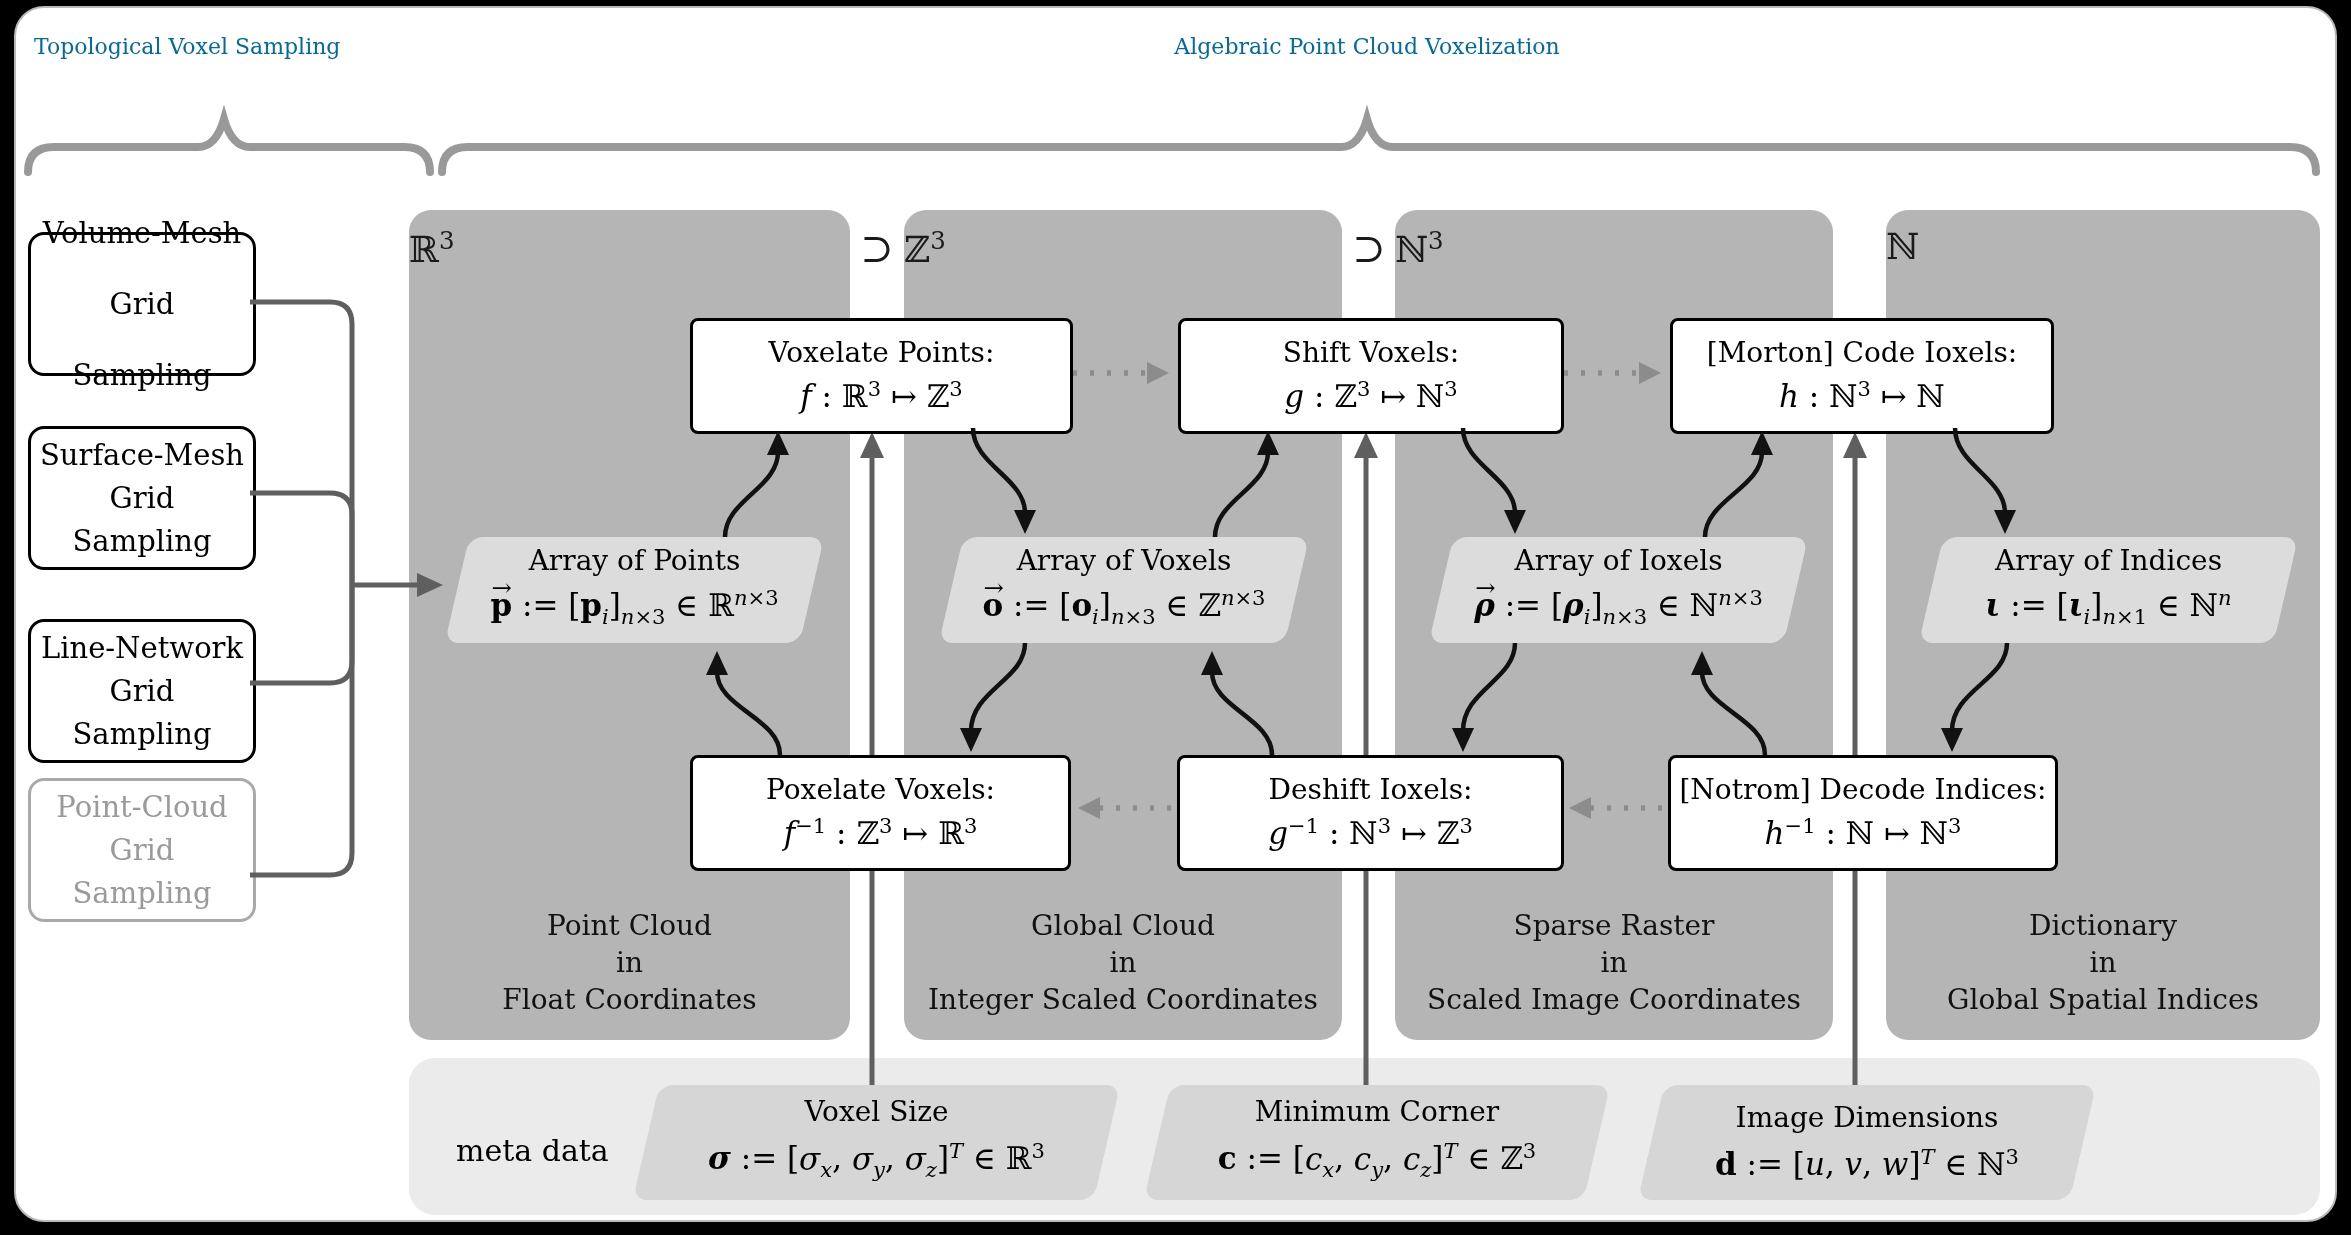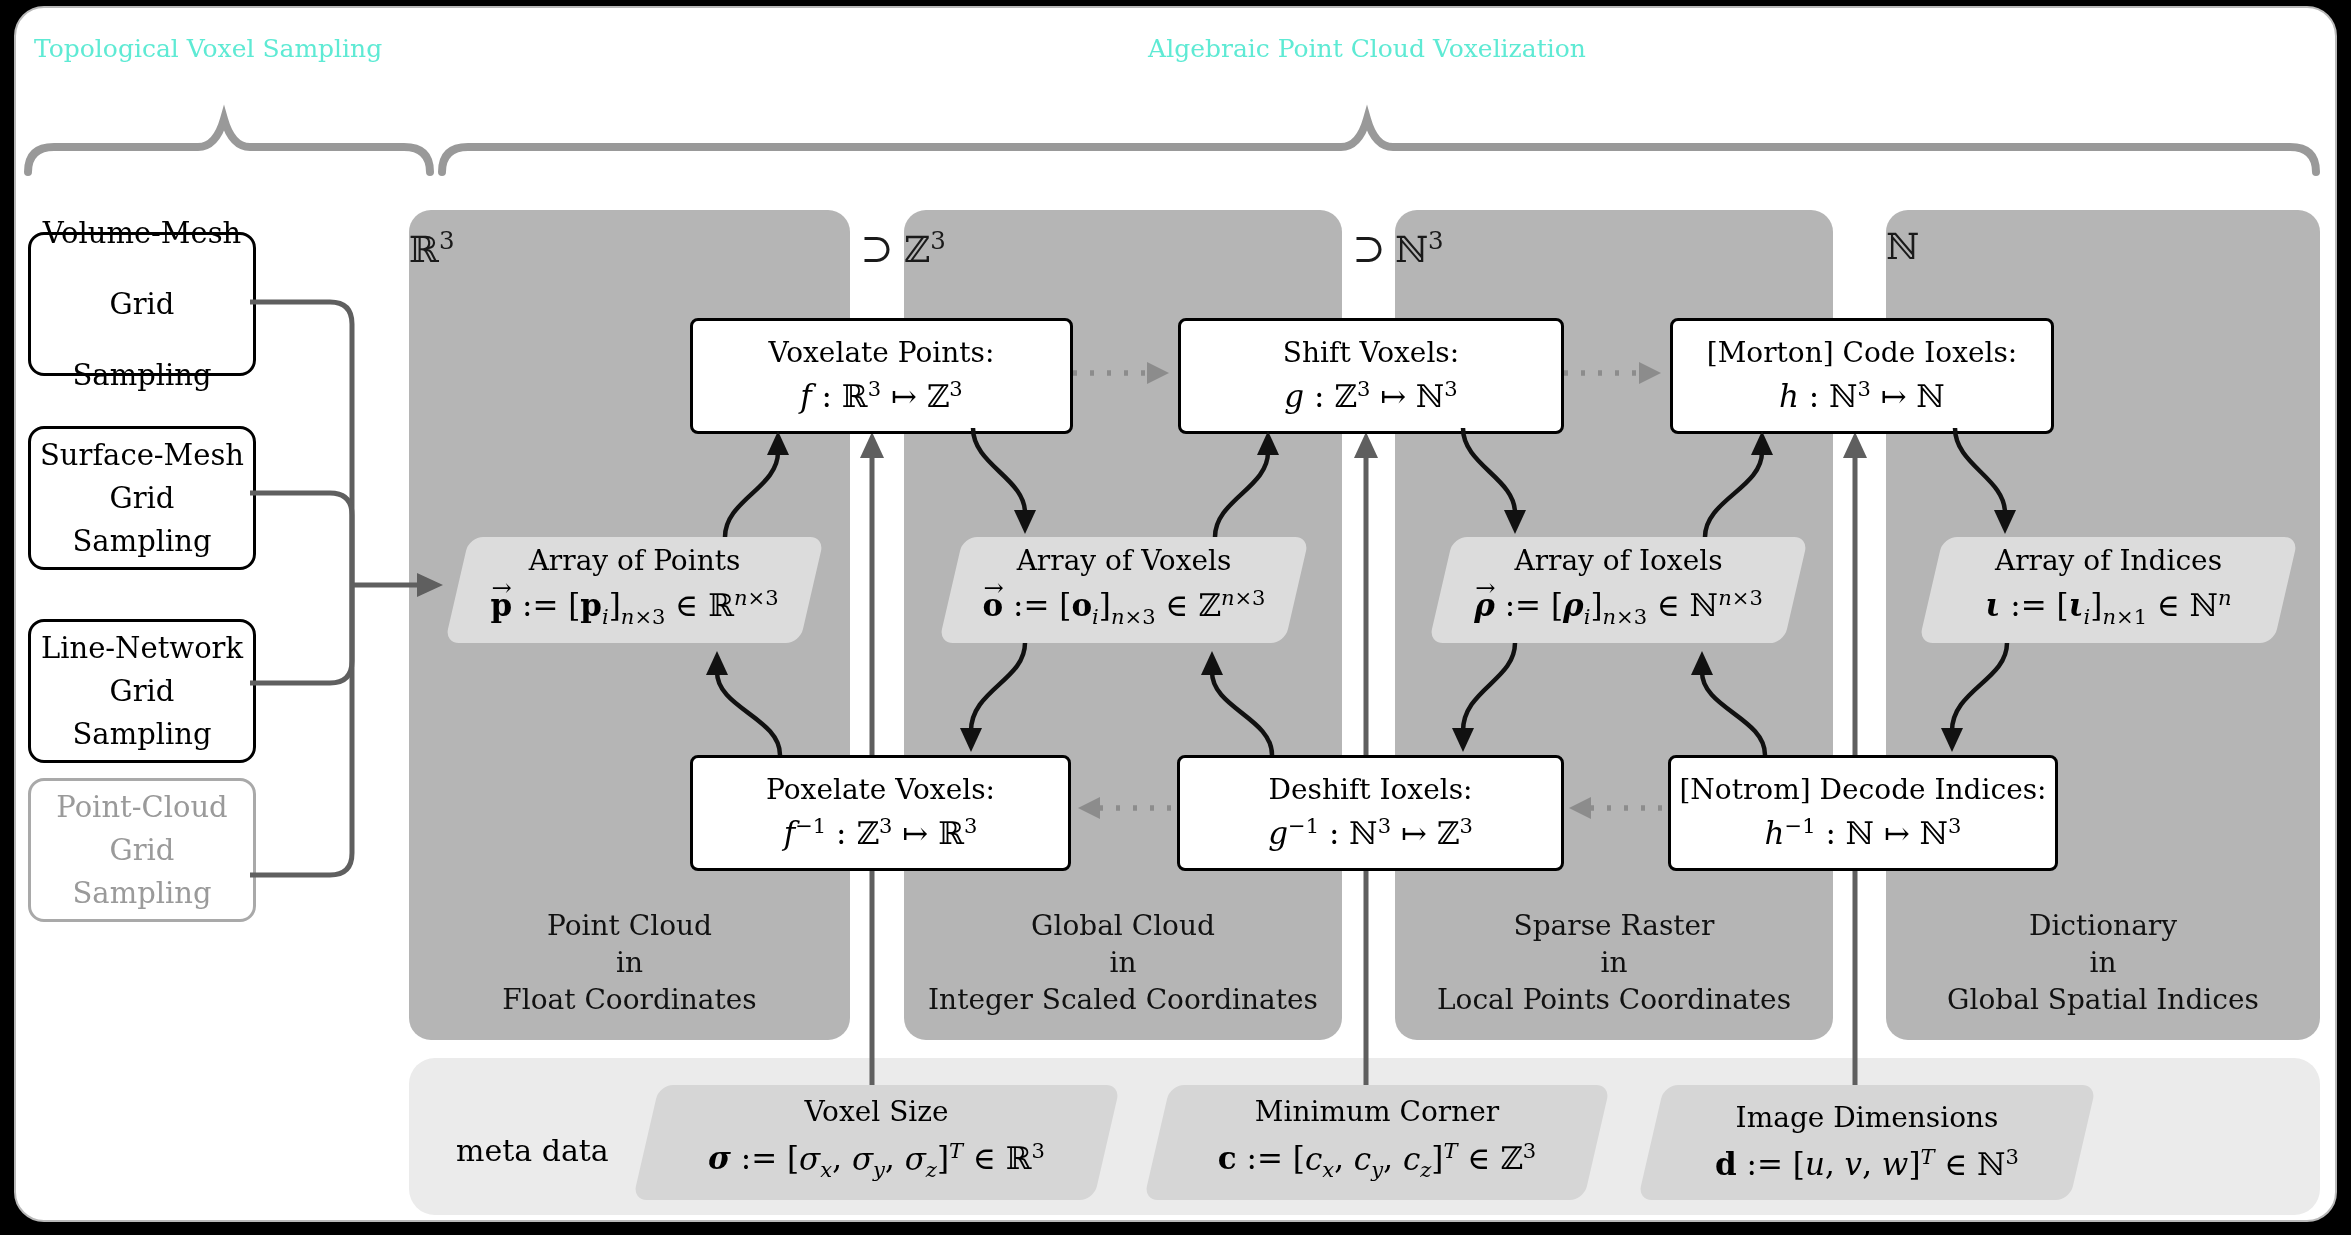--- a/index.html
+++ b/index.html
@@ -1,20 +1,20 @@
 <!DOCTYPE html>
 <html><head>
 <meta charset="utf-8">
 <style>
   html,body{margin:0;padding:0;background:#000;}
   .stage{position:relative;width:2351px;height:1235px;background:#000;overflow:hidden;
          font-family:"DejaVu Serif",serif;color:#000;}
   .sheet{position:absolute;left:14px;top:6px;width:2319px;height:1212px;background:#fff;
          border:2px solid #b9b9b9;border-radius:30px;z-index:0;}
-  .ttl{position:absolute;font-size:25px;color:#5eead4;z-index:5;white-space:nowrap;}
+  .ttl{position:absolute;font-size:22px;color:#0369a1;z-index:5;white-space:nowrap;}
   #title-left{left:34px;top:34px;}
   #title-right{left:1067px;top:34px;width:600px;text-align:center;}
   
   .sbox{position:absolute;left:28px;width:222px;height:138px;background:#fff;border:3px solid #000;
         border-radius:16px;z-index:3;display:flex;flex-direction:column;justify-content:center;
         align-items:center;text-align:center;font-size:29px;line-height:43px;}
   .sbox.disabled{border-color:#a9a9a9;color:#9a9a9a;}
   #sbox-0{top:232px;gap:28px;} #sbox-1{top:426px;} #sbox-2{top:619px;} #sbox-3{top:778px;}
   
   .panel{position:absolute;top:210px;height:830px;background:#b5b5b5;border-radius:22px;z-index:1;}
@@ -104,21 +104,21 @@
       <div>Global Cloud</div>
       <div>in</div>
       <div>Integer Scaled Coordinates</div>
     </div>
   </div>
   <div class="panel" id="panel-2">
     <div class="panel-domain">ℕ<sup>3</sup></div>
     <div class="panel-footer">
       <div>Sparse Raster</div>
       <div>in</div>
-      <div>Local Points Coordinates</div>
+      <div>Scaled Image Coordinates</div>
     </div>
   </div>
   <div class="panel" id="panel-3">
     <div class="panel-domain">ℕ</div>
     <div class="panel-footer">
       <div>Dictionary</div>
       <div>in</div>
       <div>Global Spatial Indices</div>
     </div>
   </div>

